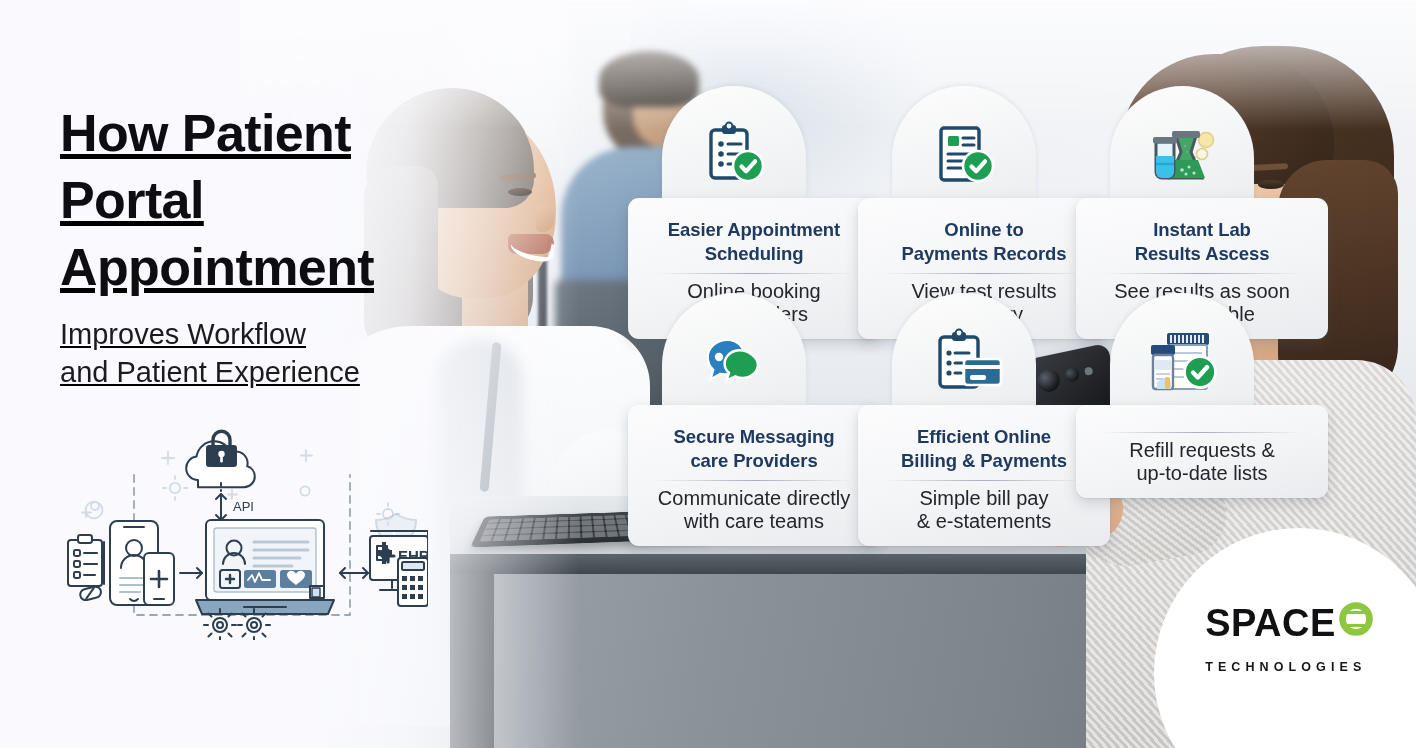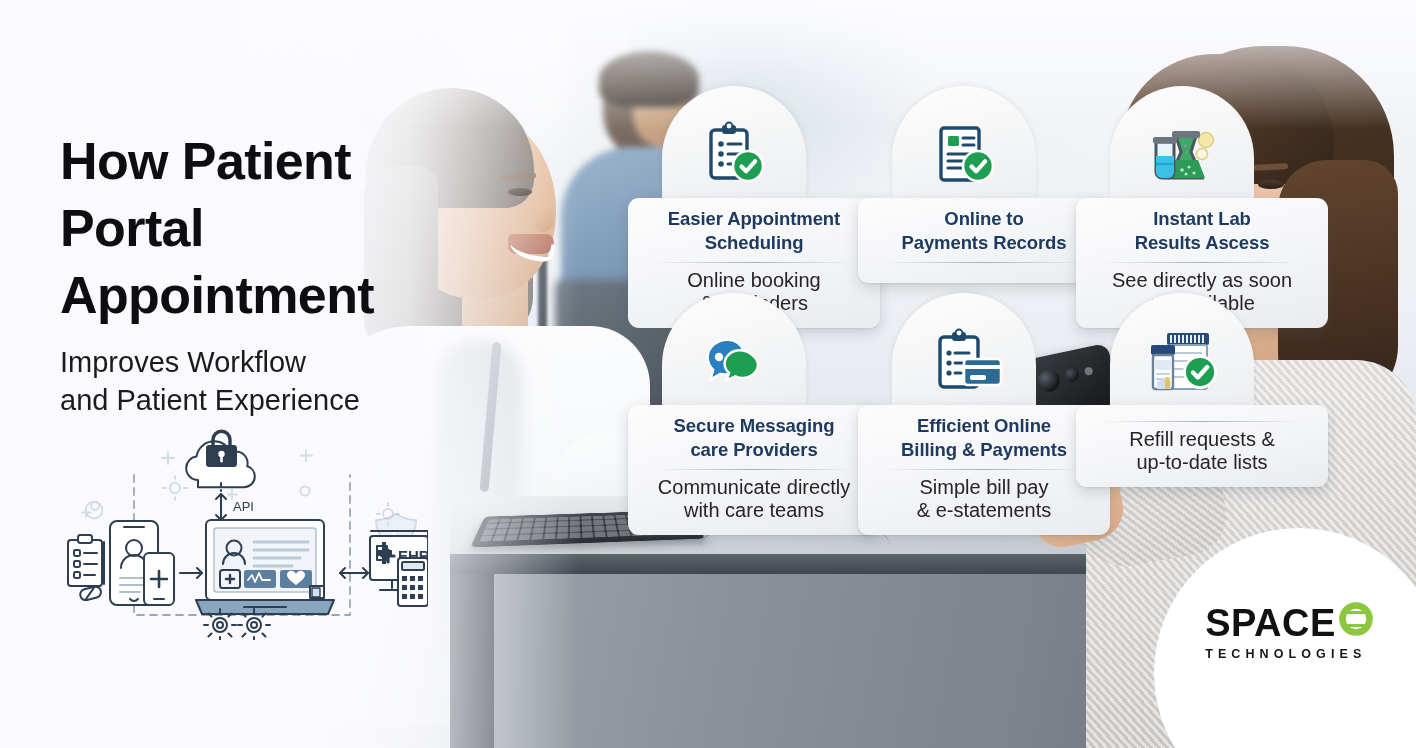--- a/index.html
+++ b/index.html
@@ -196,42 +196,42 @@
   .floor { position:absolute; left:930px; top:680px; width:486px; height:68px;
     background:linear-gradient(180deg,#c9ced4,#b6bcc2); }
 
   
   .left-fade { position:absolute; left:240px; top:0; width:340px; height:748px;
     background:linear-gradient(90deg,#fafafe 0%,rgba(250,250,254,.98) 22%,rgba(250,250,254,.82) 50%,rgba(250,250,254,.34) 80%,rgba(250,250,254,0) 100%); }
   .top-fade { position:absolute; left:240px; top:0; width:1176px; height:130px;
     background:linear-gradient(180deg,rgba(252,252,255,.92),rgba(252,252,255,0)); }
 
   
-  .headline { position:absolute; left:60px; top:128px; width:380px; }
+  .headline { position:absolute; left:60px; top:100px; width:380px;text-decoration:underline; }
   .headline h1 { font-size:52px; line-height:67px; font-weight:700; color:#0d0d12;
     letter-spacing:-.6px; }
   .headline h2 { margin-top:14px; font-size:29px; line-height:38px; font-weight:400; color:#1a1a20; }
 
   
   .diagram { position:absolute; left:58px; top:428px; width:370px; height:212px; }
   .diagram svg { display:block; }
 
   
   .cards { position:absolute; left:628px; top:86px; width:672px; height:440px; }
   .card { position:absolute; width:212px; }
   .dome {
     position:relative; margin:0 auto; width:144px; height:112px;
     border-radius:72px 72px 0 0;
     background:linear-gradient(165deg,#fdfdfd 0%,#f4f5f6 55%,#eceef0 100%);
     box-shadow:0 -1px 5px rgba(90,100,110,.12);
     display:flex; align-items:flex-end; justify-content:center;
   }
   .dome .glyph { margin-bottom:4px; display:block; }
   .body-box {
-    position:relative; width:252px; padding:9px 10px 14px;
+    position:relative; width:252px; padding:20px 10px 14px;
     background:linear-gradient(168deg,#fcfcfd 0%,#f4f5f7 52%,#e9ebee 100%);
     border-radius:11px;
     box-shadow:0 5px 13px rgba(78,90,102,.22), 0 1px 2px rgba(78,90,102,.12);
   }
   .c-title { font-size:18.5px; line-height:24px; font-weight:700; color:#1f3a60;
     text-align:center; letter-spacing:-.1px; }
   .divider { height:1px; margin:7px 16px 6px;
     background:linear-gradient(90deg,rgba(150,160,172,0),rgba(140,152,166,.75),rgba(150,160,172,0)); }
   .c-desc { font-size:20px; line-height:22.5px; color:#24242a; text-align:center; }
 
@@ -244,21 +244,21 @@
   .card-5 { left:448px; top:207px; }
 
   
   .logo-wrap { position:absolute; right:-28px; bottom:-70px; width:290px; height:290px;
     background:#ffffff; border-radius:50%;
     display:flex; align-items:flex-start; justify-content:center; }
   .logo-inner { margin-top:72px; margin-right:18px; text-align:left; }
   .logo-main { display:flex; align-items:flex-end; }
   .logo-word { font-size:38px; font-weight:700; letter-spacing:.5px; color:#111114; line-height:1; }
   .logo-o { margin-left:1px; }
-  .logo-sub { margin-top:5px; font-size:12.5px; font-weight:700; letter-spacing:5.1px; color:#16161a; }
+  .logo-sub { margin-top:18px; font-size:12.5px; font-weight:700; letter-spacing:5.1px; color:#16161a; }
 </style>
 </head>
 <body>
 
 <div id="canvas">
 
   <div class="photo-layer">
     <div class="clinic-wall"></div>
     <div class="wall-blur-a"></div>
     <div class="wall-window"></div>
@@ -534,20 +534,24 @@
           <circle cx="51" cy="46" r="15" fill="#1e9e52" stroke="#fff" stroke-width="2.6"></circle>
           <path d="M44.5 46.5l4.6 4.8 9-10" stroke="#fff" stroke-width="4.2" fill="none" stroke-linecap="round" stroke-linejoin="round"></path>
         </svg>
       </div>
       <div class="body-box">
         <div class="c-title">
           <span>Online to</span><br>
           <span>Payments Records</span>
         </div>
         <div class="divider"></div>
+        <div class="c-desc">
+          <span>View test results</span><br>
+          <span>&amp; history</span>
+        </div>
       </div>
     </div>
 
     <div class="card card-2">
       <div class="dome">
         <svg class="glyph" width="80" height="74" viewBox="0 0 80 74">
           <circle cx="64" cy="20" r="7.5" fill="#f6e7a8" stroke="#e0cf8a" stroke-width="1.6"></circle>
           <circle cx="60" cy="34" r="5.5" fill="#fdf6de" stroke="#e0cf8a" stroke-width="1.6"></circle>
           <path d="M53 37l-9 8" stroke="#6b7780" stroke-width="2.2"></path>
           <path d="M34 16h20l-5 16 11 26H28l11-26z" fill="#3fa865" stroke="#4a575f" stroke-width="3"></path>
@@ -569,21 +573,21 @@
             </g>
         </svg>
       </div>
       <div class="body-box">
         <div class="c-title">
           <span>Instant Lab</span><br>
           <span>Results Ascess</span>
         </div>
         <div class="divider"></div>
         <div class="c-desc">
-          <span>See directly as soon</span><br>
+          <span>See results as soon</span><br>
           <span>as available</span>
         </div>
       </div>
     </div>
 
     <div class="card card-3">
       <div class="dome">
         <svg class="glyph" width="80" height="74" viewBox="0 0 80 74">
           <path d="M44 24c0 10.4-9.6 18.8-21.5 18.8-1.7 0-3.4-.2-5-.5L7 48.5l3-10.5C6.2 34.4 4 29.5 4 24 4 13.6 13.6 5.2 25.5 5.2S44 13.6 44 24z" fill="#2a7fc0" stroke="#fff" stroke-width="2.6" transform="translate(10 8) scale(.92)"></path>
           <g fill="#fff">

